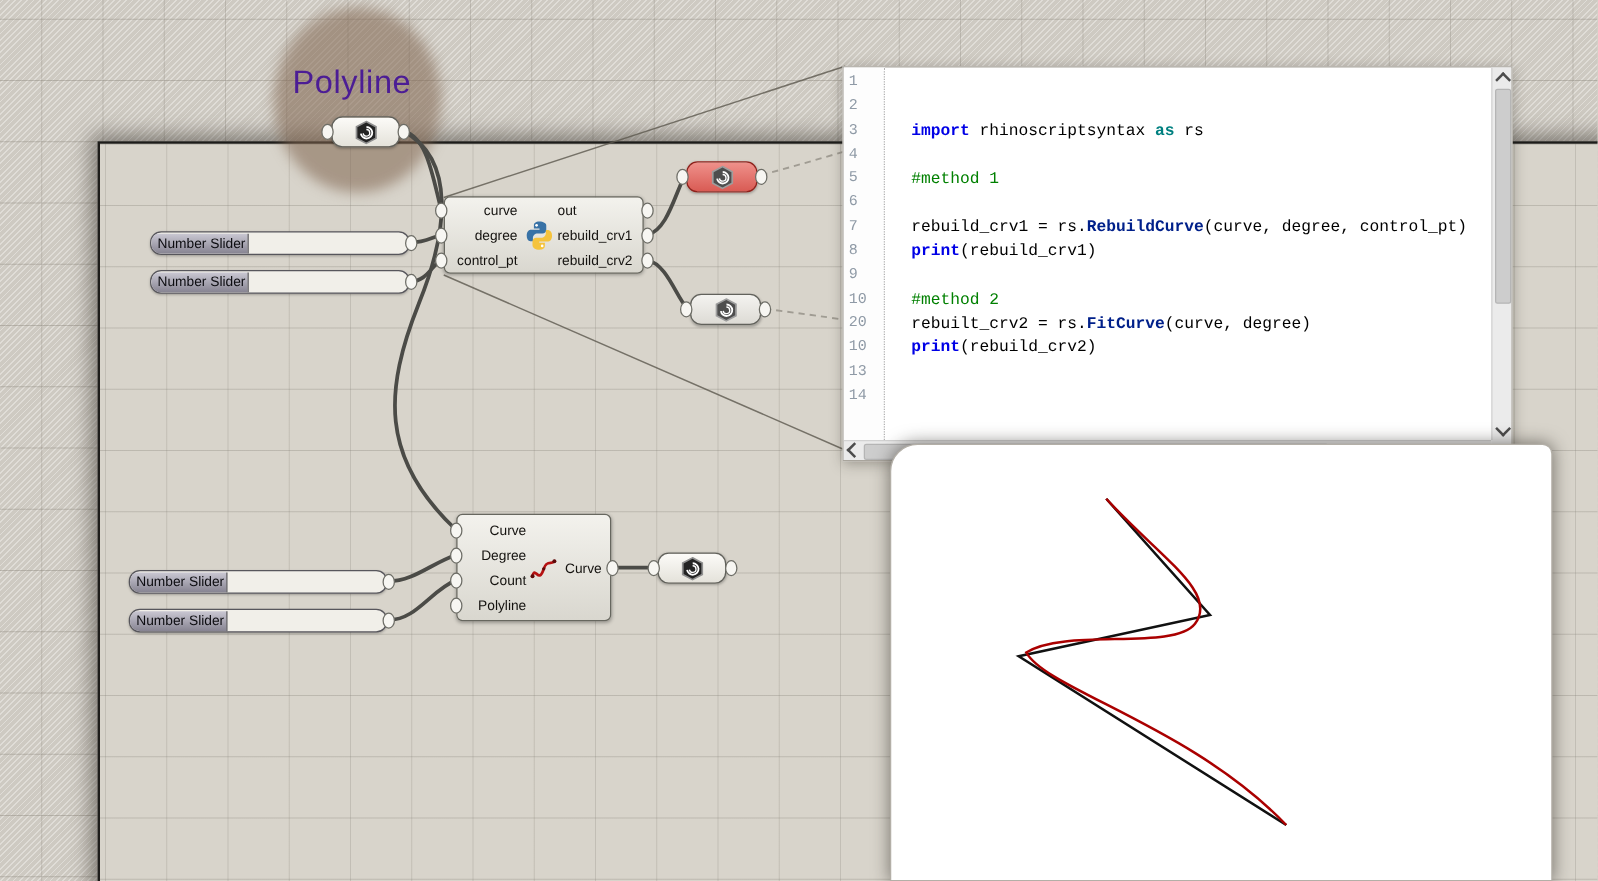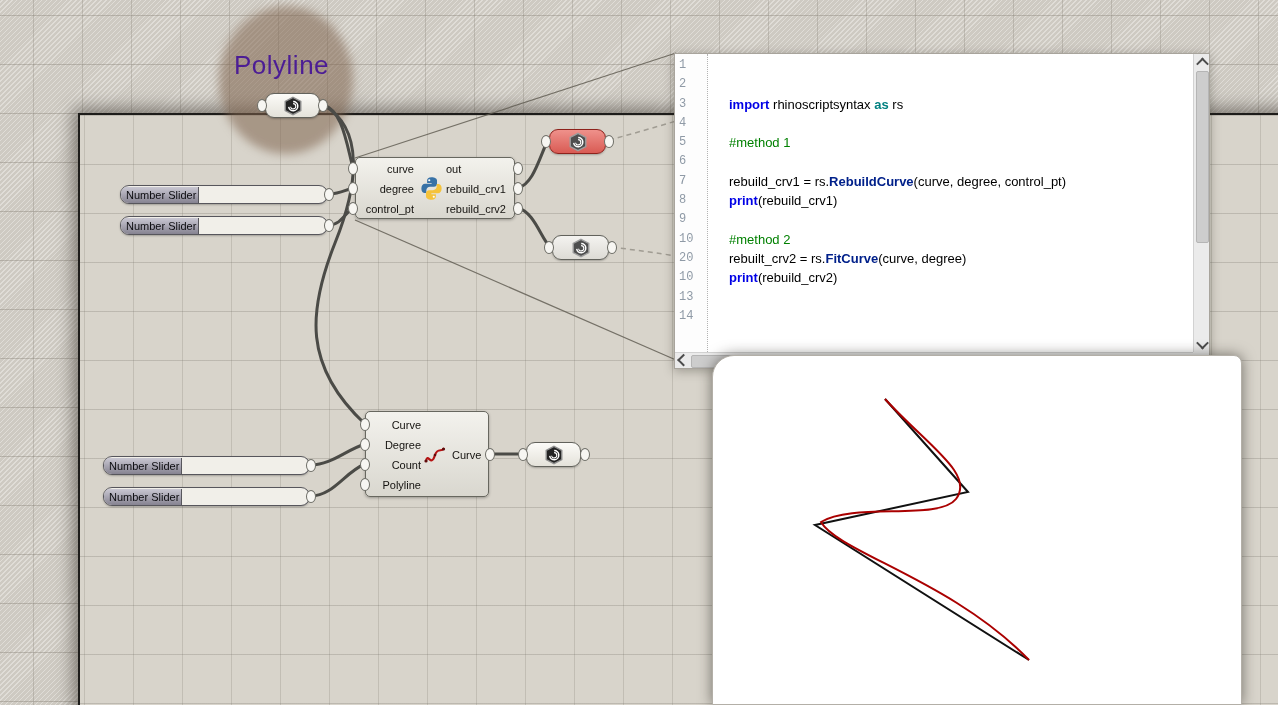--- a/index.html
+++ b/index.html
@@ -65,21 +65,21 @@
   .slider .val{position:absolute;top:1px;font-size:11px;line-height:15px;color:#0e0d0b;}
 
   
   .editor{position:absolute;left:674px;top:53px;width:536px;height:316px;background:#fff;
     border:1px solid #a8a49c;box-sizing:border-box;box-shadow:0 2px 10px rgba(40,36,30,.35);}
   .editor .gutter{position:absolute;left:0;top:0;bottom:16px;width:33px;background:#fdfdfd;
     border-right:1px dotted #b3b3b3;font-family:"Liberation Mono","DejaVu Sans Mono",monospace;
     font-size:12px;color:#8f9aa6;padding-top:2px;box-sizing:border-box;}
   .editor .gutter .ln{height:19.3px;line-height:19.3px;padding-left:4px;}
   .editor .code{position:absolute;left:34px;top:0;right:16px;bottom:16px;overflow:hidden;
-    font-family:Liberation Sans, sans-serif;font-size:13px;
+    font-family:Liberation Mono, monospace;font-size:13px;
     padding:2px 0 0 20px;box-sizing:border-box;white-space:pre;}
   .editor .code .line{height:19.3px;line-height:19.3px;}
   .scroll-v{position:absolute;right:0;top:0;bottom:16px;width:16px;background:#ebebeb;
     border-left:1px solid #d2d2d2;box-sizing:border-box;}
   .scroll-h{position:absolute;left:0;right:16px;bottom:0;height:16px;background:#ebebeb;
     border-top:1px solid #d2d2d2;box-sizing:border-box;}
   .sb-btn{position:absolute;width:16px;height:16px;display:flex;align-items:center;justify-content:center;}
   .thumb-v{position:absolute;left:2px;width:11px;background:#cdcdcd;border:1px solid #b5b5b5;border-radius:2px;}
   .thumb-h{position:absolute;top:2px;height:11px;background:#cdcdcd;border:1px solid #b5b5b5;border-radius:2px;}
   .chev{width:7px;height:7px;border-left:2px solid #4c4c4c;border-top:2px solid #4c4c4c;display:block;}

